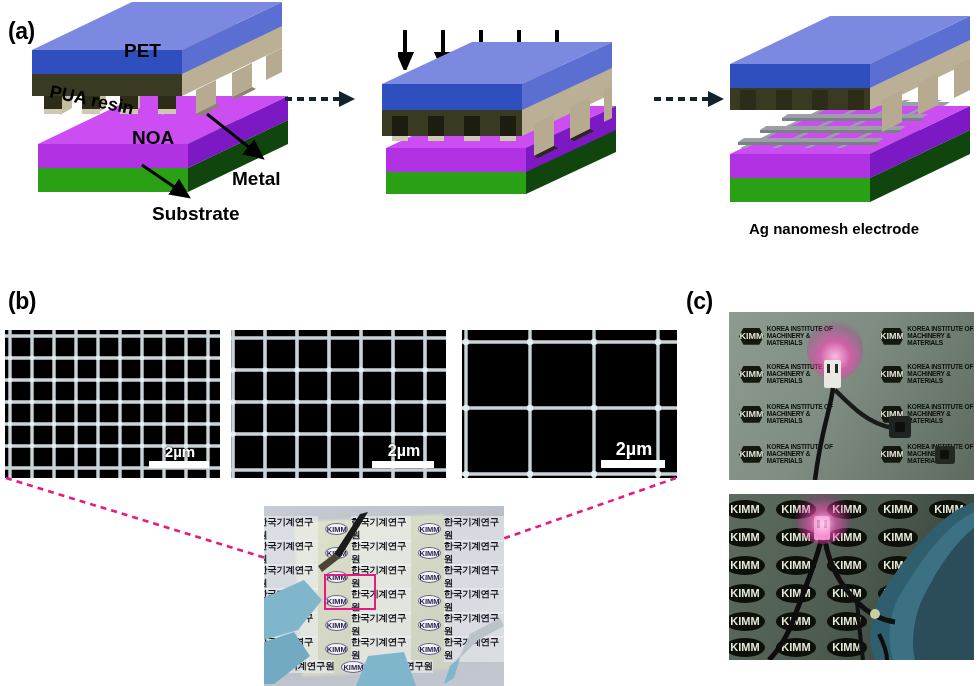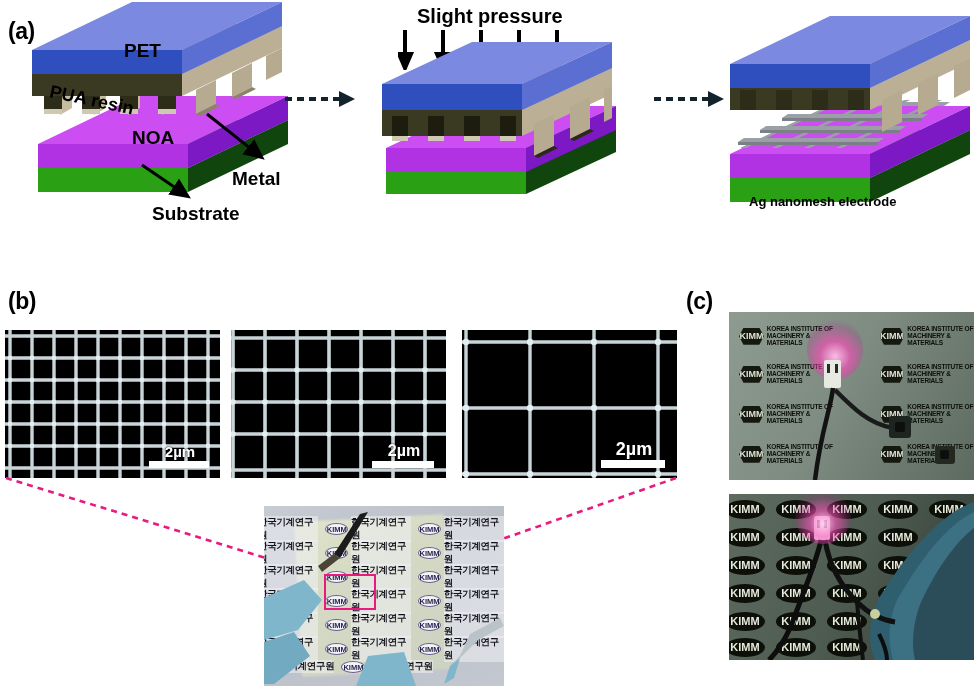--- a/index.html
+++ b/index.html
@@ -201,21 +201,20 @@
   <svg class="stack" style="left:140px; top:163px;" width="70" height="45">
     <line x1="2" y1="2" x2="46" y2="32" stroke="#000" stroke-width="3" marker-end="url(#ah)"></line>
   </svg>
   <div class="fig-text" style="left:152px; top:203px; font-size:19px;">Substrate</div>
 
   <svg class="proc-arrow" style="left:283px; top:86px;" width="75" height="26">
     <line x1="2" y1="13" x2="56" y2="13" stroke="#12232e" stroke-width="4" stroke-dasharray="7,5"></line>
     <polygon points="56,5 72,13 56,21" fill="#12232e"></polygon>
   </svg>
 
-  <div class="fig-text" style="left:417px; top:5px; font-size:20px;">Slight pressure</div>
 
   <svg class="proc-arrow" style="left:398px; top:28px;" width="195" height="42">
     <g stroke="#000" stroke-width="4" fill="#000">
       <line x1="7" y1="2" x2="7" y2="28"></line>
         <polygon points="1,26 13,26 7,40"></polygon>
       <line x1="45" y1="2" x2="45" y2="28"></line>
         <polygon points="39,26 51,26 45,40"></polygon>
       <line x1="83" y1="2" x2="83" y2="28"></line>
         <polygon points="77,26 89,26 83,40"></polygon>
       <line x1="121" y1="2" x2="121" y2="28"></line>
@@ -334,21 +333,21 @@
       </g>
 
       <g>
         <polygon points="12,34 112,-14 252,-14 152,34" fill="#7b8ae0"></polygon>
         <polygon points="12,34 12,58 152,58 152,34" fill="#2f4fbf"></polygon>
         <polygon points="152,34 252,-14 252,10 152,58" fill="#5a6fd1"></polygon>
       </g>
     </svg>
   </div>
 
-  <div class="fig-text" style="left:749px; top:194px; font-size:13px;">Ag nanomesh electrode</div>
+  <div class="fig-text" style="left:749px; top:220px; font-size:15px;">Ag nanomesh electrode</div>
 
   <div class="panel-label" style="left:8px; top:288px;">(b)</div>
 
   <div class="sem" style="left:5px; top:330px; width:215px; height:148px;">
     <svg class="sem-grid" viewBox="0 0 215 148" preserveAspectRatio="none">
       <rect width="215" height="148" fill="#000"></rect>
       <g stroke="#c9d4d8" stroke-width="3.4" fill="none">
         <path d="M0,6 H215 M0,28 H215 M0,50 H215 M0,72 H215 M0,94 H215 M0,116 H215 M0,138 H215"></path>
         <path d="M5,0 V148 M27,0 V148 M49,0 V148 M71,0 V148 M93,0 V148 M115,0 V148 M137,0 V148 M159,0 V148 M181,0 V148 M203,0 V148"></path>
       </g>

